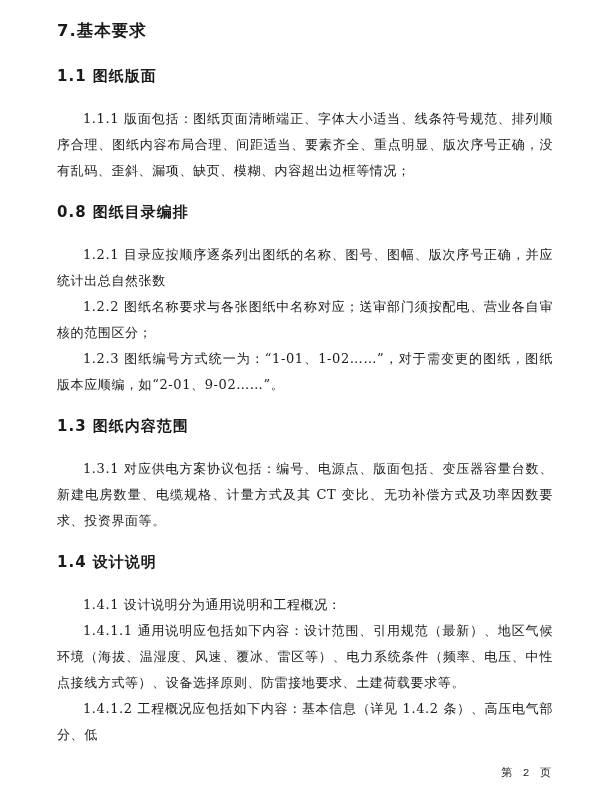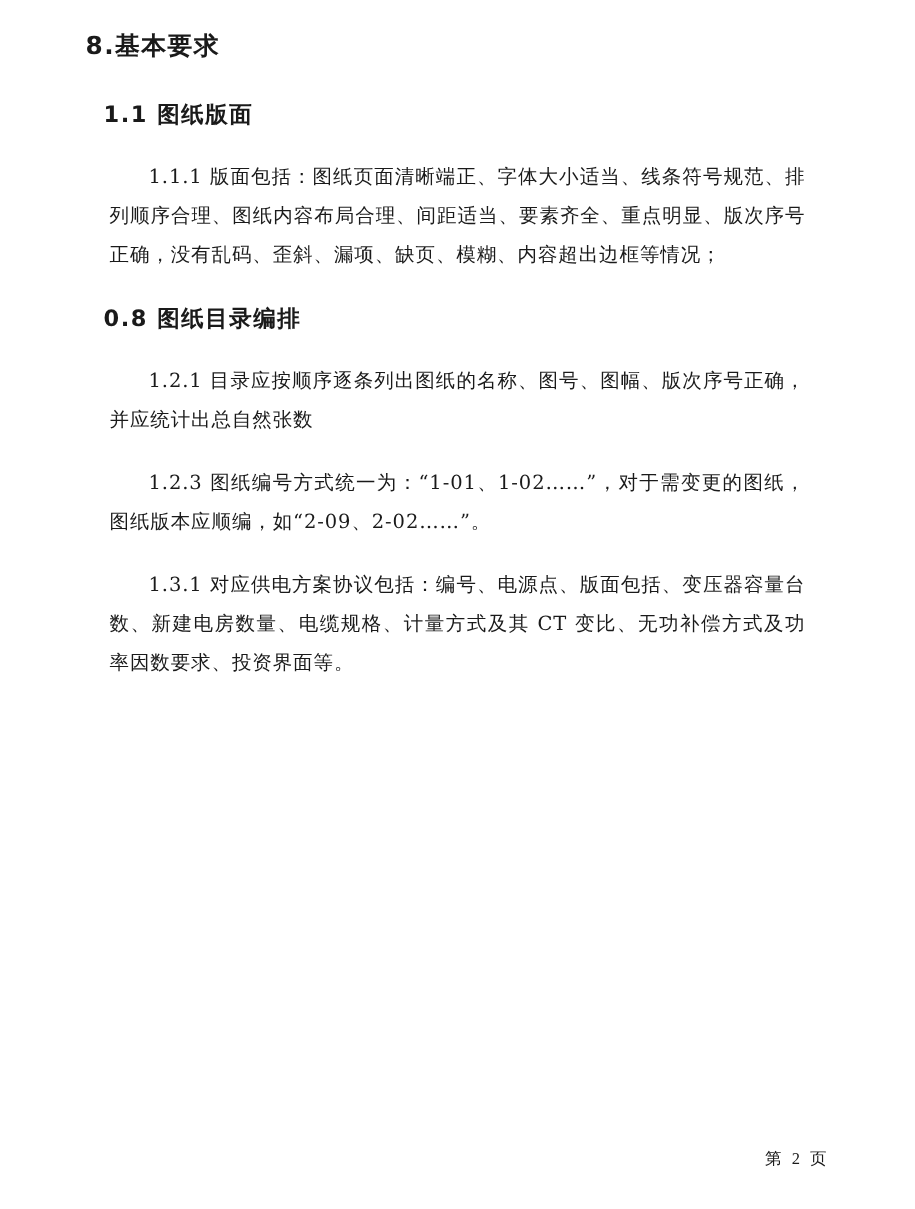--- a/index.html
+++ b/index.html
@@ -24,59 +24,67 @@
     line-height: 22px;
     letter-spacing: 1px;
     margin: 0 0 24px 0;
   }
   .sec-heading {
     font-family: "DejaVu Sans", sans-serif;
     font-weight: bold;
     font-size: 15px;
     line-height: 20px;
     letter-spacing: 1px;
-    margin: 18px 0 20px 12px;
+    margin: 18px 0 20px 0;
   }
   .para {
     font-family: "DejaVu Serif", serif;
     font-size: 13px;
     line-height: 26px;
     letter-spacing: 0.6px;
-    margin: 16px;
+    margin: 0;
     text-align: justify;
     text-indent: 2em;
   }
   .page-footer {
     position: absolute;
     right: 57px;
     bottom: 26px;
-    font-family: Liberation Serif, serif;
+    font-family: Liberation Mono, monospace;
     font-size: 11px;
     letter-spacing: 2px;
     color: #1a1a1a;
   }
 </style>
 </head>
 <body>
 
 <div class="page">
 
-  <h1 class="doc-title">8.基本要求</h1>
+  <h1 class="doc-title">7.基本要求</h1>
 
   <section>
     <h2 class="sec-heading">1.1 图纸版面</h2>
     <p class="para">1.1.1 版面包括：图纸页面清晰端正、字体大小适当、线条符号规范、排列顺序合理、图纸内容布局合理、间距适当、要素齐全、重点明显、版次序号正确，没有乱码、歪斜、漏项、缺页、模糊、内容超出边框等情况；</p>
   </section>
 
   <section>
     <h2 class="sec-heading">0.8 图纸目录编排</h2>
     <p class="para">1.2.1 目录应按顺序逐条列出图纸的名称、图号、图幅、版次序号正确，并应统计出总自然张数</p>
-    <p class="para">1.2.3 图纸编号方式统一为：“1-01、1-02……”，对于需变更的图纸，图纸版本应顺编，如“2-09、2-02……”。</p>
+    <p class="para">1.2.2 图纸名称要求与各张图纸中名称对应；送审部门须按配电、营业各自审核的范围区分；</p>
+    <p class="para">1.2.3 图纸编号方式统一为：“1-01、1-02……”，对于需变更的图纸，图纸版本应顺编，如“2-01、9-02……”。</p>
   </section>
 
   <section>
+    <h2 class="sec-heading">1.3 图纸内容范围</h2>
     <p class="para">1.3.1 对应供电方案协议包括：编号、电源点、版面包括、变压器容量台数、新建电房数量、电缆规格、计量方式及其 CT 变比、无功补偿方式及功率因数要求、投资界面等。</p>
   </section>
 
+  <section>
+    <h2 class="sec-heading">1.4 设计说明</h2>
+    <p class="para">1.4.1 设计说明分为通用说明和工程概况：</p>
+    <p class="para">1.4.1.1 通用说明应包括如下内容：设计范围、引用规范（最新）、地区气候环境（海拔、温湿度、风速、覆冰、雷区等）、电力系统条件（频率、电压、中性点接线方式等）、设备选择原则、防雷接地要求、土建荷载要求等。</p>
+    <p class="para">1.4.1.2 工程概况应包括如下内容：基本信息（详见 1.4.2 条）、高压电气部分、低</p>
+  </section>
 
   <div class="page-footer">第 2 页</div>
 
 </div>
 
 </body></html>

